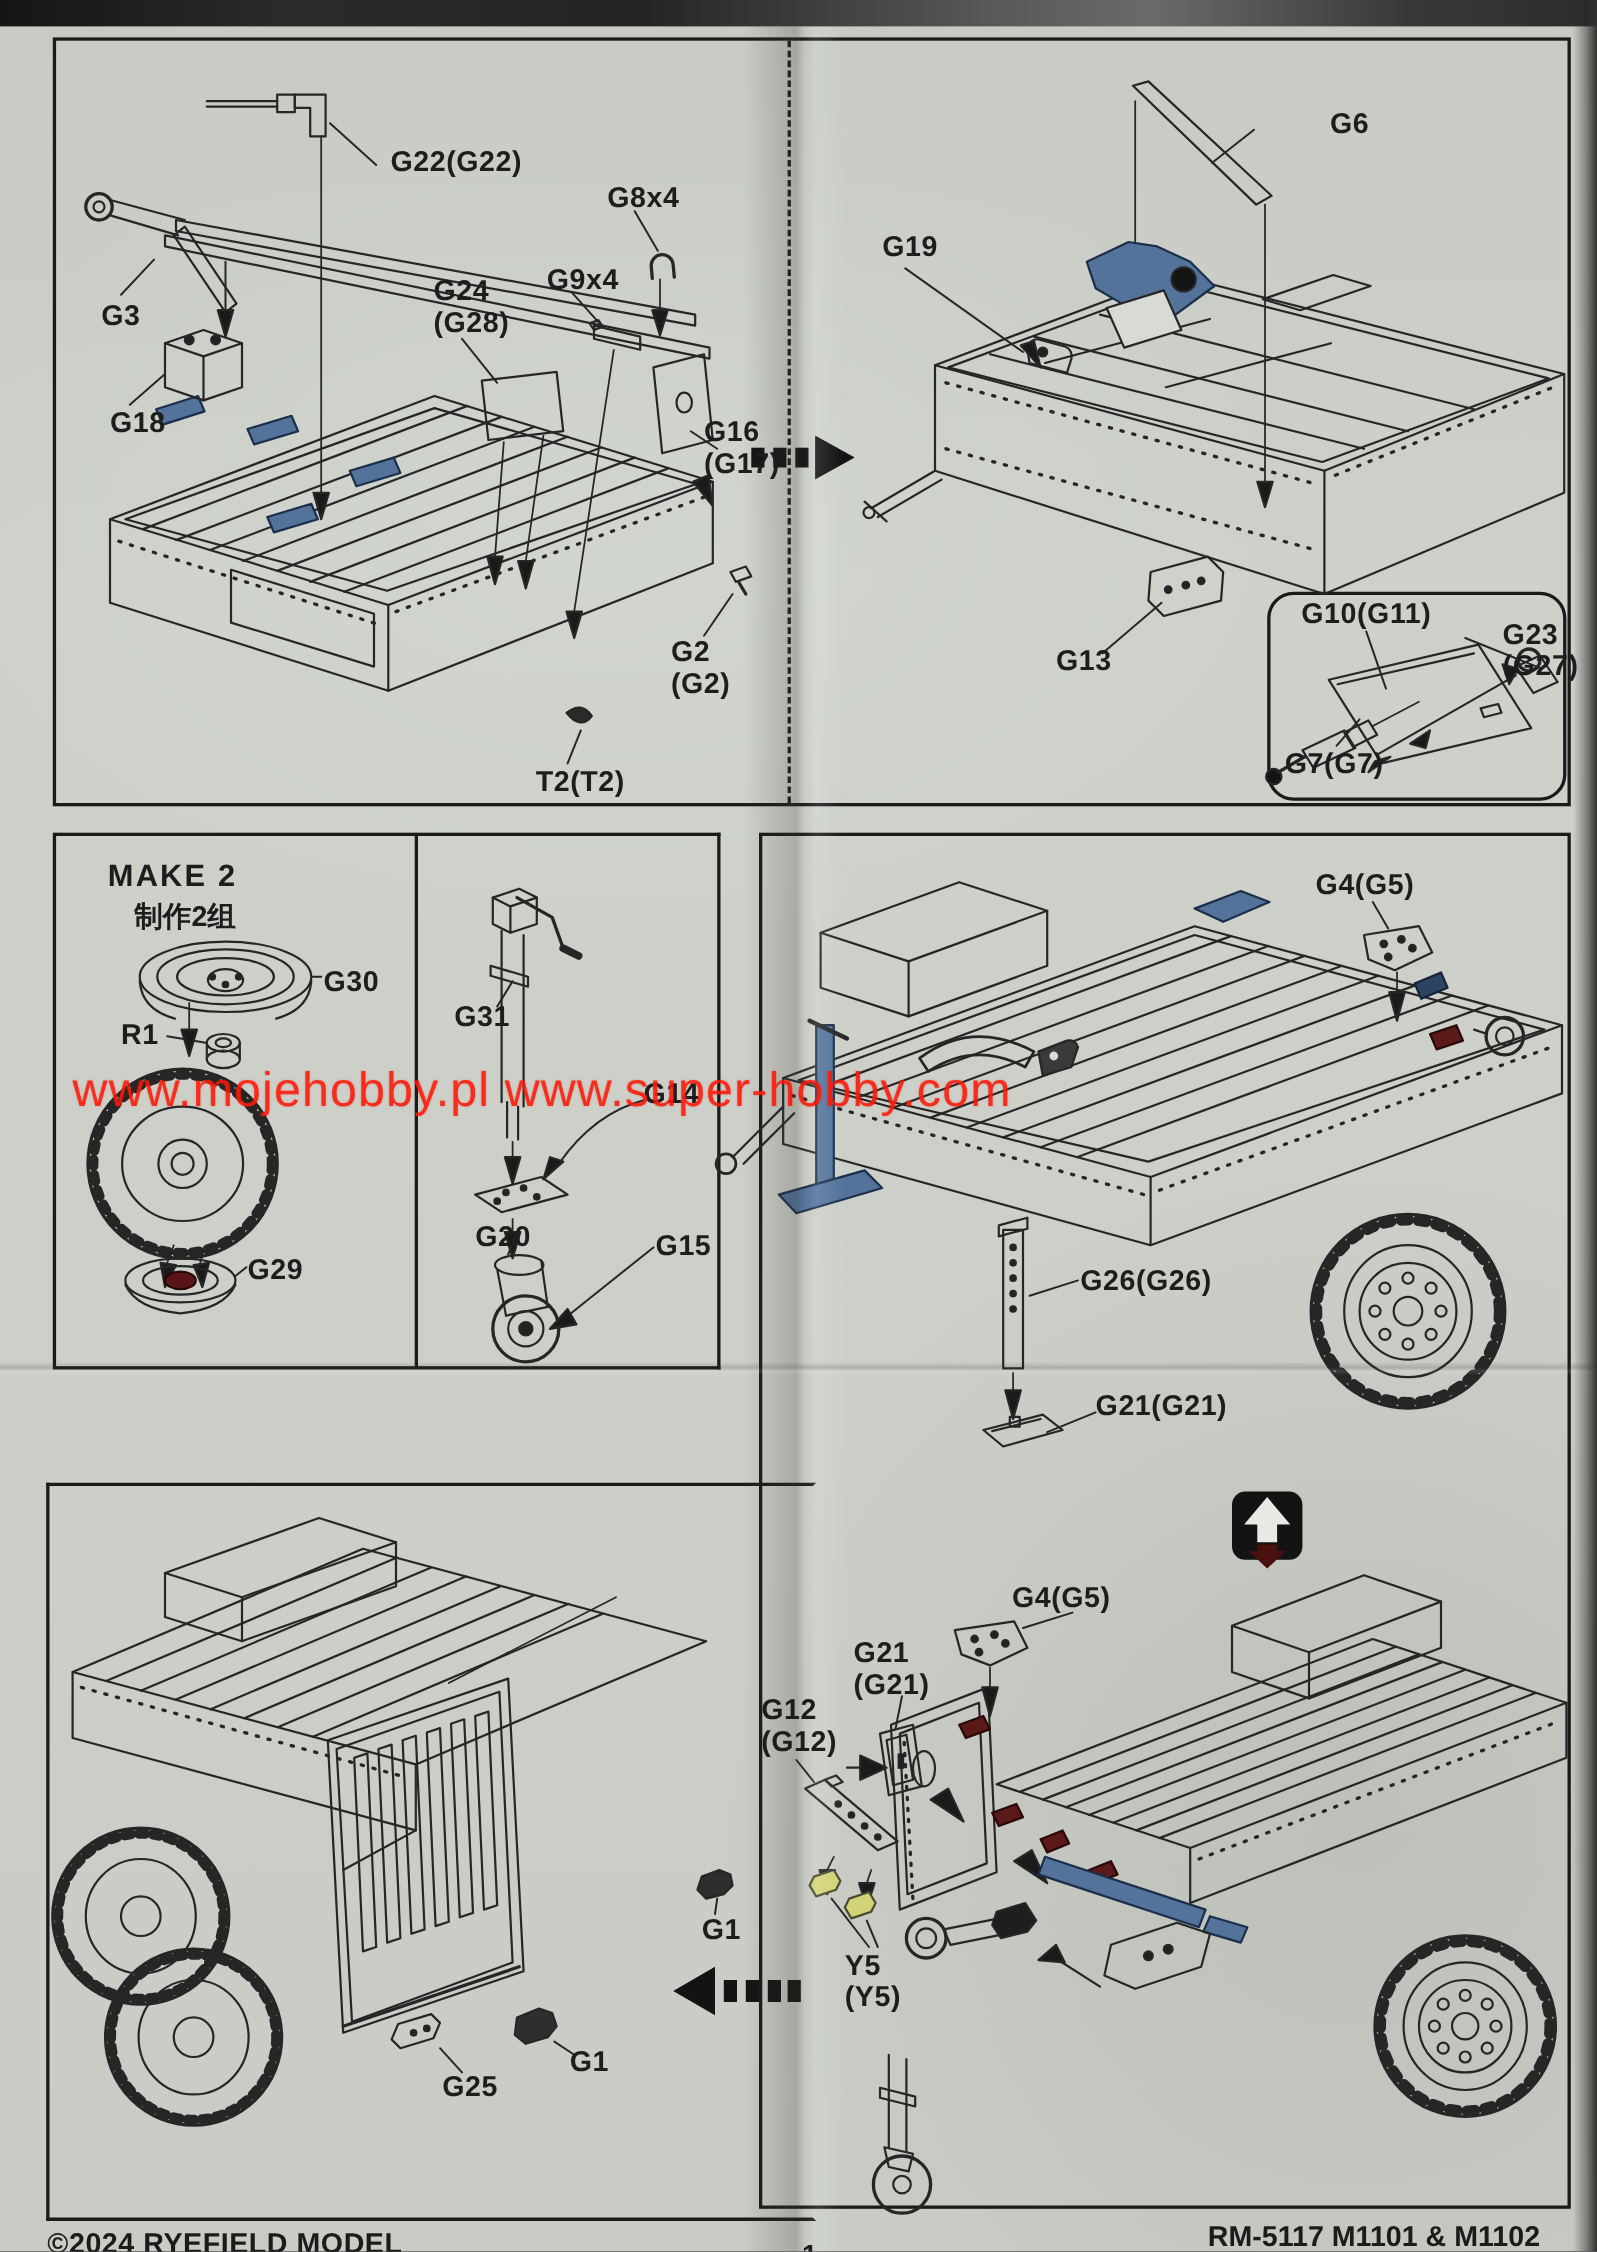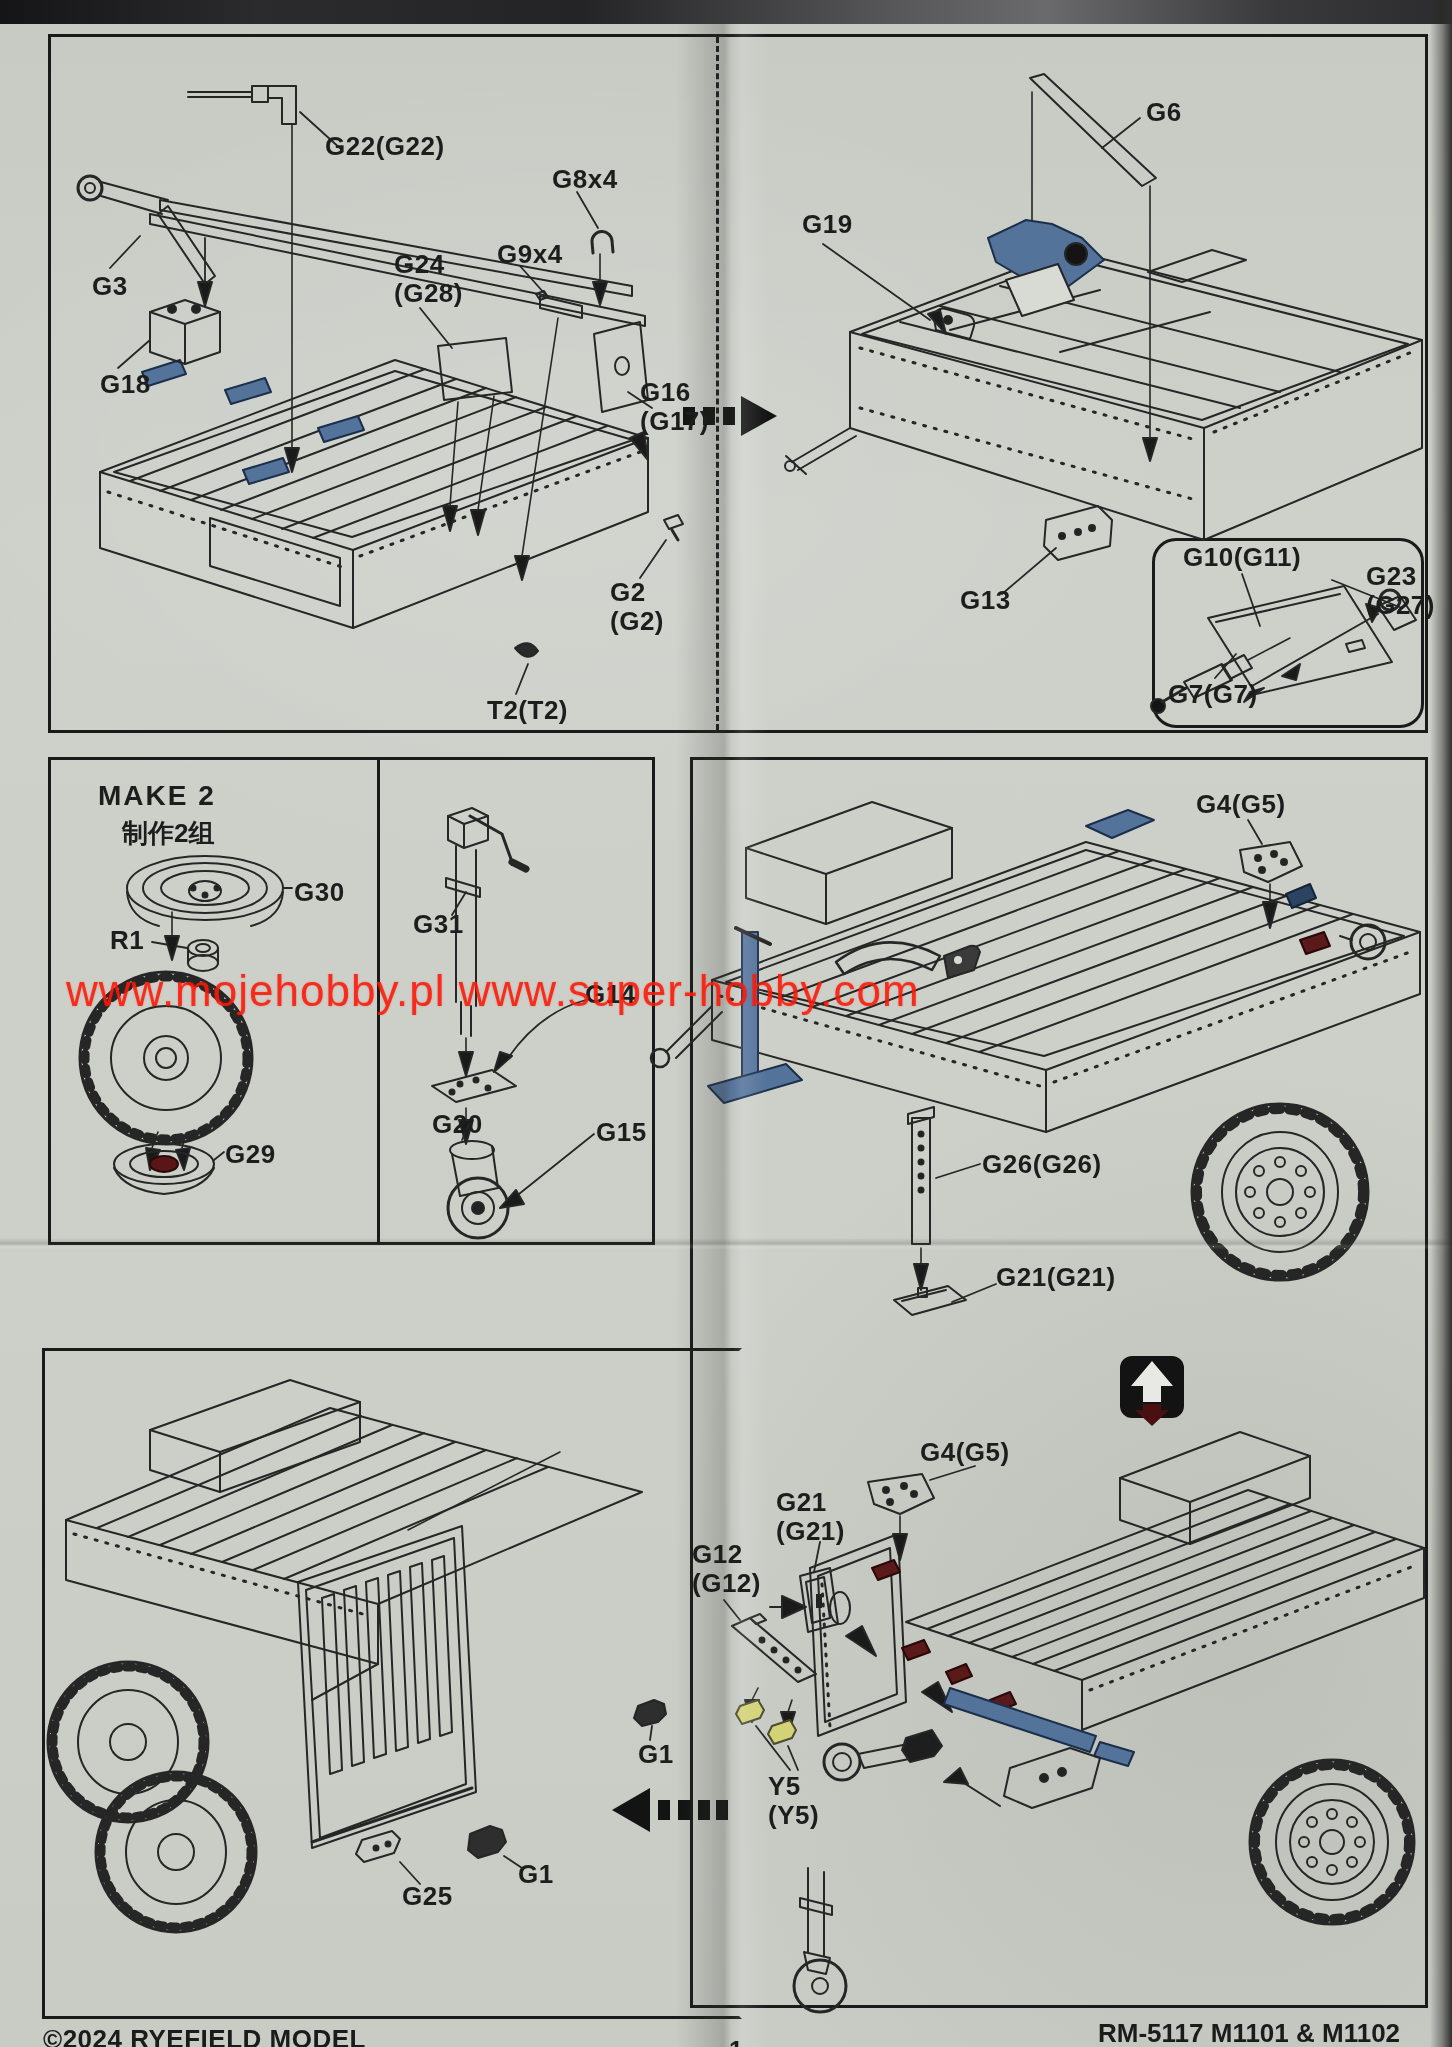--- a/index.html
+++ b/index.html
@@ -540,33 +540,33 @@
       <path d="M798,1770 L788,1746" stroke-width="1.8"></path>
     </g>
   </g>
 </svg>
 
 <div id="fold-v"></div>
 <div id="crease-h"></div>
 <div id="edge-right"></div>
 
 <div id="callout-layer">
-    <div class="callout" style="left: 325px; top: 132px;">G22(G22)</div>
+    <div class="callout" style="left: 355px; top: 132px;">G22(G22)</div>
     <div class="callout" style="left: 552px; top: 165px;">G8x4</div>
     <div class="callout" style="left: 497px; top: 240px;">G9x4</div>
     <div class="callout" style="left: 394px; top: 250px;">G24
 (G28)</div>
     <div class="callout" style="left: 92px; top: 272px;">G3</div>
     <div class="callout" style="left: 100px; top: 370px;">G18</div>
     <div class="callout" style="left: 640px; top: 378px;">G16
 (G17)</div>
     <div class="callout" style="left: 610px; top: 578px;">G2
 (G2)</div>
     <div class="callout" style="left: 487px; top: 696px; text-align: center;">T2(T2)</div>
-    <div class="callout" style="left: 1146px; top: 98px; text-align: center;">G6</div>
+    <div class="callout" style="left: 1209px; top: 98px; text-align: center;">G6</div>
     <div class="callout" style="left: 802px; top: 210px;">G19</div>
     <div class="callout" style="left: 960px; top: 586px;">G13</div>
     <div class="callout" style="left: 1183px; top: 543px;">G10(G11)</div>
     <div class="callout" style="left: 1333px; top: 562px; margin-left: 33px;">G23
 (G27)</div>
     <div class="callout" style="left: 1168px; top: 680px;">G7(G7)</div>
     <div class="callout" style="left: 294px; top: 878px;">G30</div>
     <div class="callout" style="left: 110px; top: 926px;">R1</div>
     <div class="callout" style="left: 225px; top: 1140px;">G29</div>
     <div class="callout" style="left: 413px; top: 910px;">G31</div>

